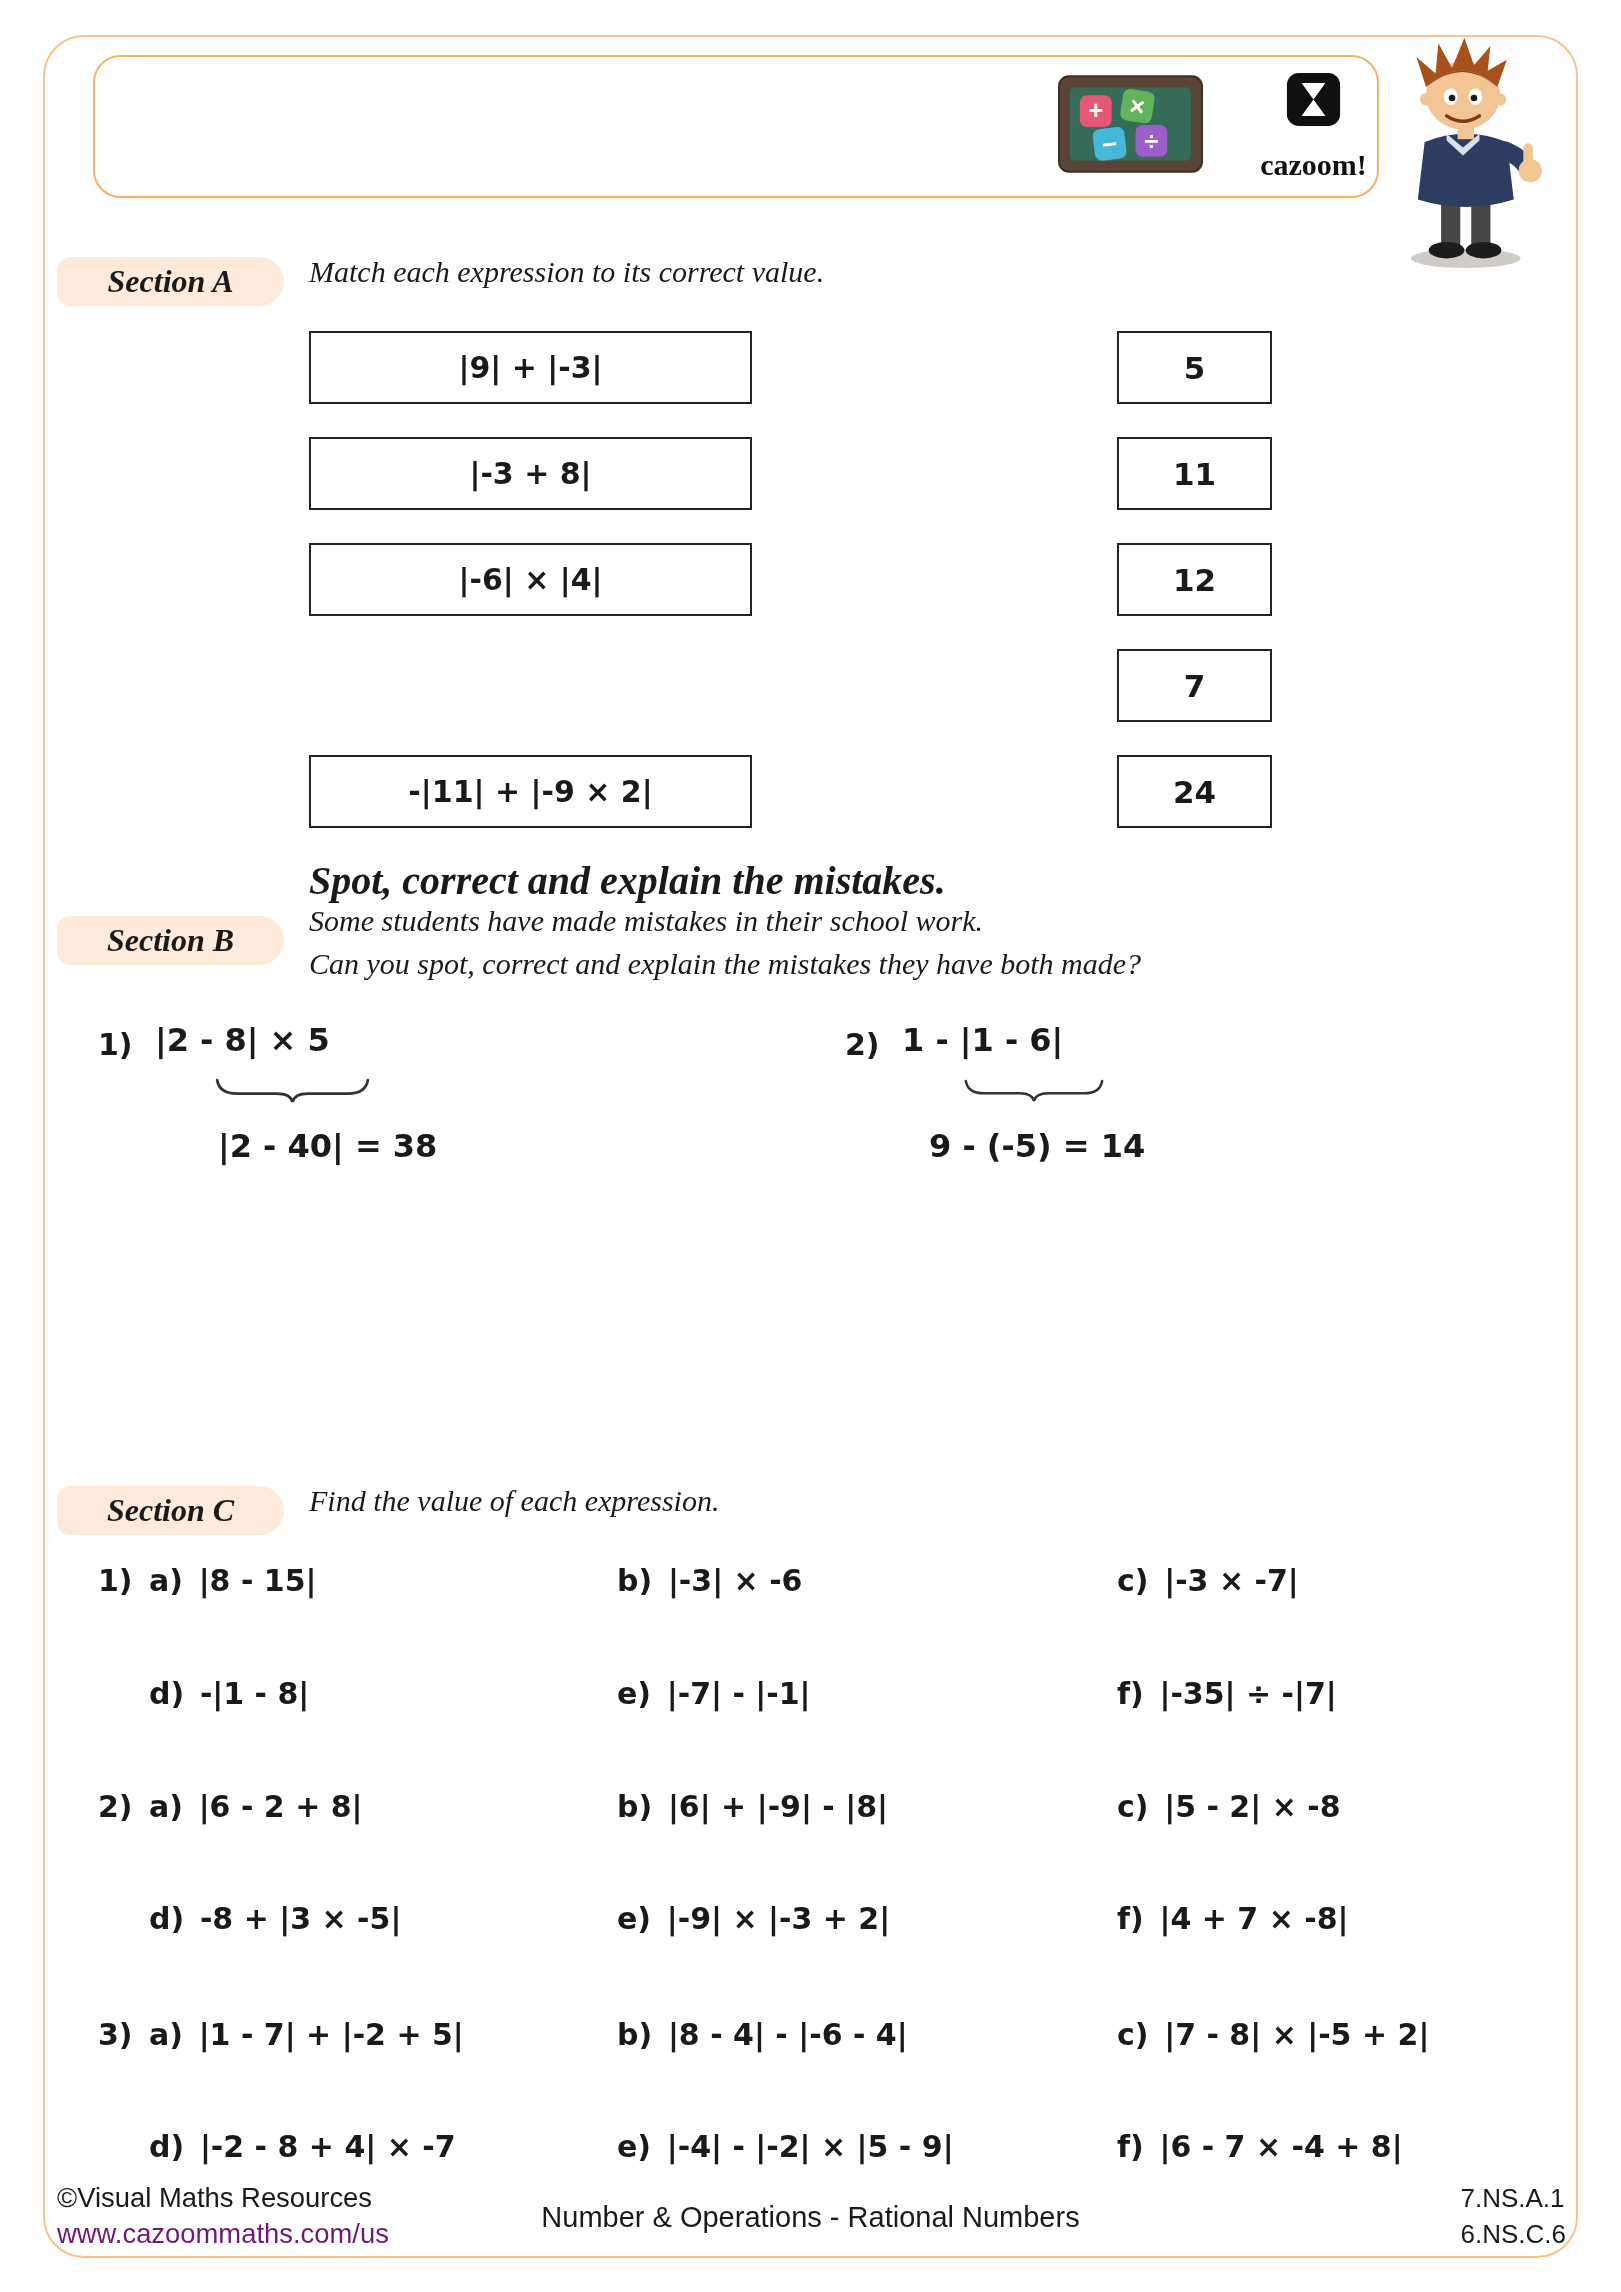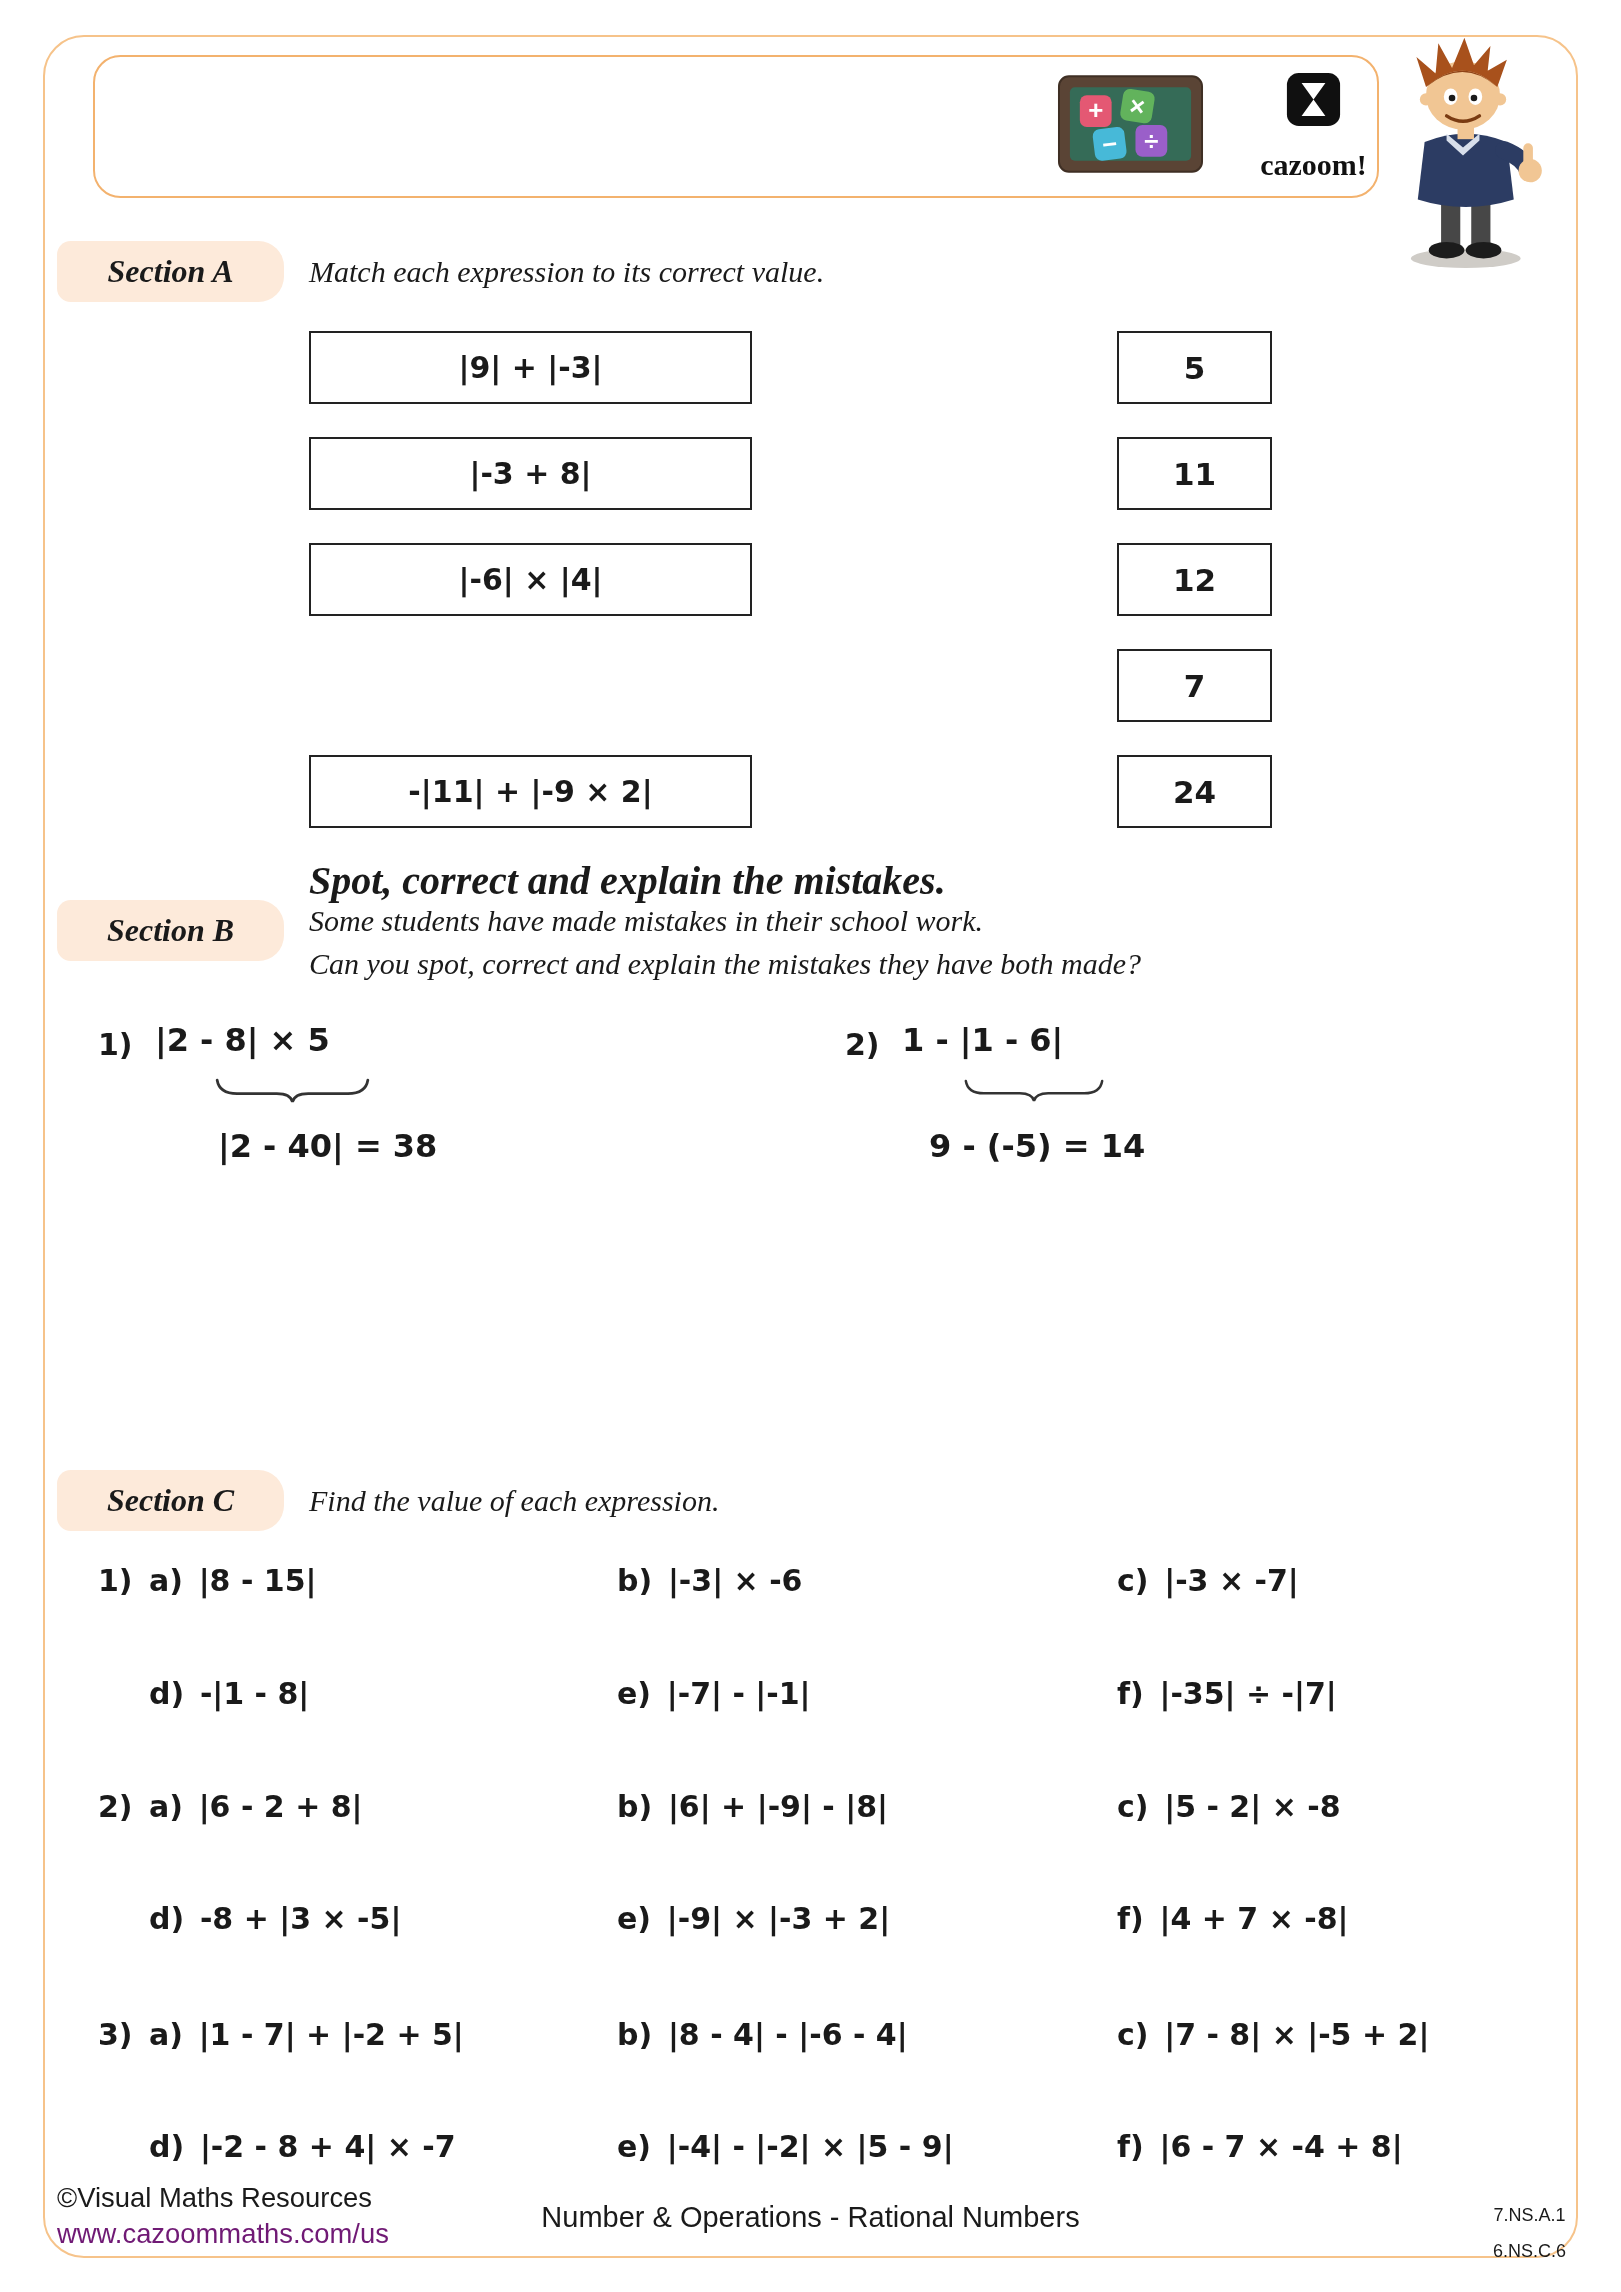--- a/index.html
+++ b/index.html
@@ -13,23 +13,23 @@
   .title-box { position:absolute; left:93px; top:55px; width:1286px; height:143px;
                background:#fff; border:2.9px solid #f3b26e; border-radius:27.4px; }
   .page-title { position:absolute; left:47px; top:50%; transform:translateY(-50%);
                 font-size:56px; font-weight:bold; letter-spacing:0.5px; color:#151515; }
   .board-icon { position:absolute; left:961px; top:15.7px; }
   .logo-wrap { position:absolute; left:1145px; top:13.7px; width:147px; text-align:center; }
   .logo-text { font-family:"Liberation Serif",serif; font-weight:bold; font-size:30px; color:#111; margin-top:16px; }
   .mascot { position:absolute; left:1384px; top:35px; }
 
   
-  .section-pill { position:absolute; left:57px; width:227px; height:61px; background:#fdeada;
+  .section-pill { position:absolute; left:57px; width:227px; height:49px; background:#fdeada;
                   border-radius:13.7px 25.5px 25.5px 13.7px; display:flex; align-items:center; justify-content:center;
-                  font-family:"Liberation Serif",serif; font-style:italic; font-weight:bold; font-size:32px; }
+                  font-family:"Liberation Serif",serif; font-style:italic; font-weight:bold; font-size:32px;margin-top:16px; }
   .serif-it { position:absolute; font-family:"Liberation Serif",serif; font-style:italic; font-size:30px; white-space:nowrap; }
   .serif-it-bold { position:absolute; font-family:"Liberation Serif",serif; font-style:italic; font-weight:bold; font-size:40px; white-space:nowrap; }
 
   
   .match-row { position:absolute; left:0; width:100%; height:73px; }
   .expr-box { position:absolute; left:309px; width:443px; height:73px; border:2px solid #222;
               display:flex; align-items:center; justify-content:center;
               font-family:"DejaVu Sans",sans-serif; font-size:30px; font-weight:600; }
   .value-box { position:absolute; left:1117px; width:155px; height:73px; border:2px solid #222;
                display:flex; align-items:center; justify-content:center;
@@ -43,21 +43,21 @@
   
   .c-num { position:absolute; font-family:"DejaVu Sans",sans-serif; font-size:30px; font-weight:bold; }
   .c-item { position:absolute; font-family:"DejaVu Sans",sans-serif; font-size:30px; white-space:nowrap; }
   .c-letter { font-weight:bold; display:inline-block; margin-right:15.7px; }
   .c-expr { font-weight:600; }
 
   
   .footer-left { position:absolute; left:57px; top:2180px; font-size:27.4px; line-height:36px; }
   .footer-link { color:#701a75; cursor:pointer; }
   .footer-center { position:absolute; left:0; width:100%; top:2201px; text-align:center; font-size:29px; }
-  .footer-right { position:absolute; right:55px; top:2180px; text-align:center; font-size:18px; line-height:36px;margin-top:17px; }
+  .footer-right { position:absolute; right:55px; top:2180px; text-align:left; font-size:26px; line-height:36px; }
 </style>
 </head>
 <body>
 
 <div class="page-border"></div>
 
 <div class="title-box">
 
   <span class="board-icon">
     <svg width="149" height="104" viewBox="0 0 150 104">

